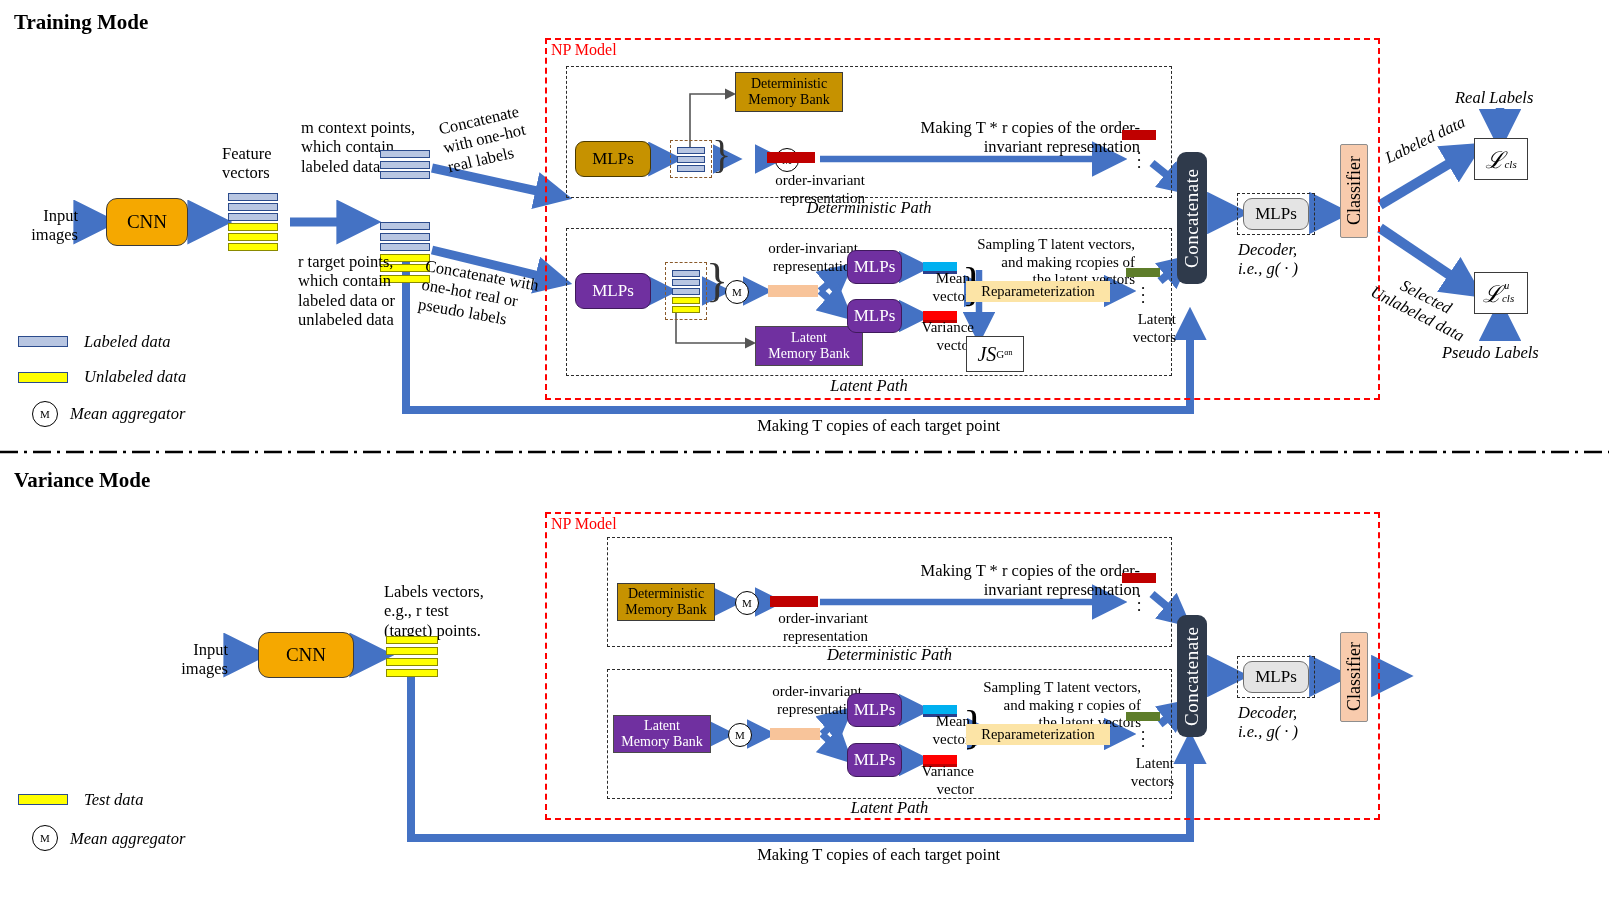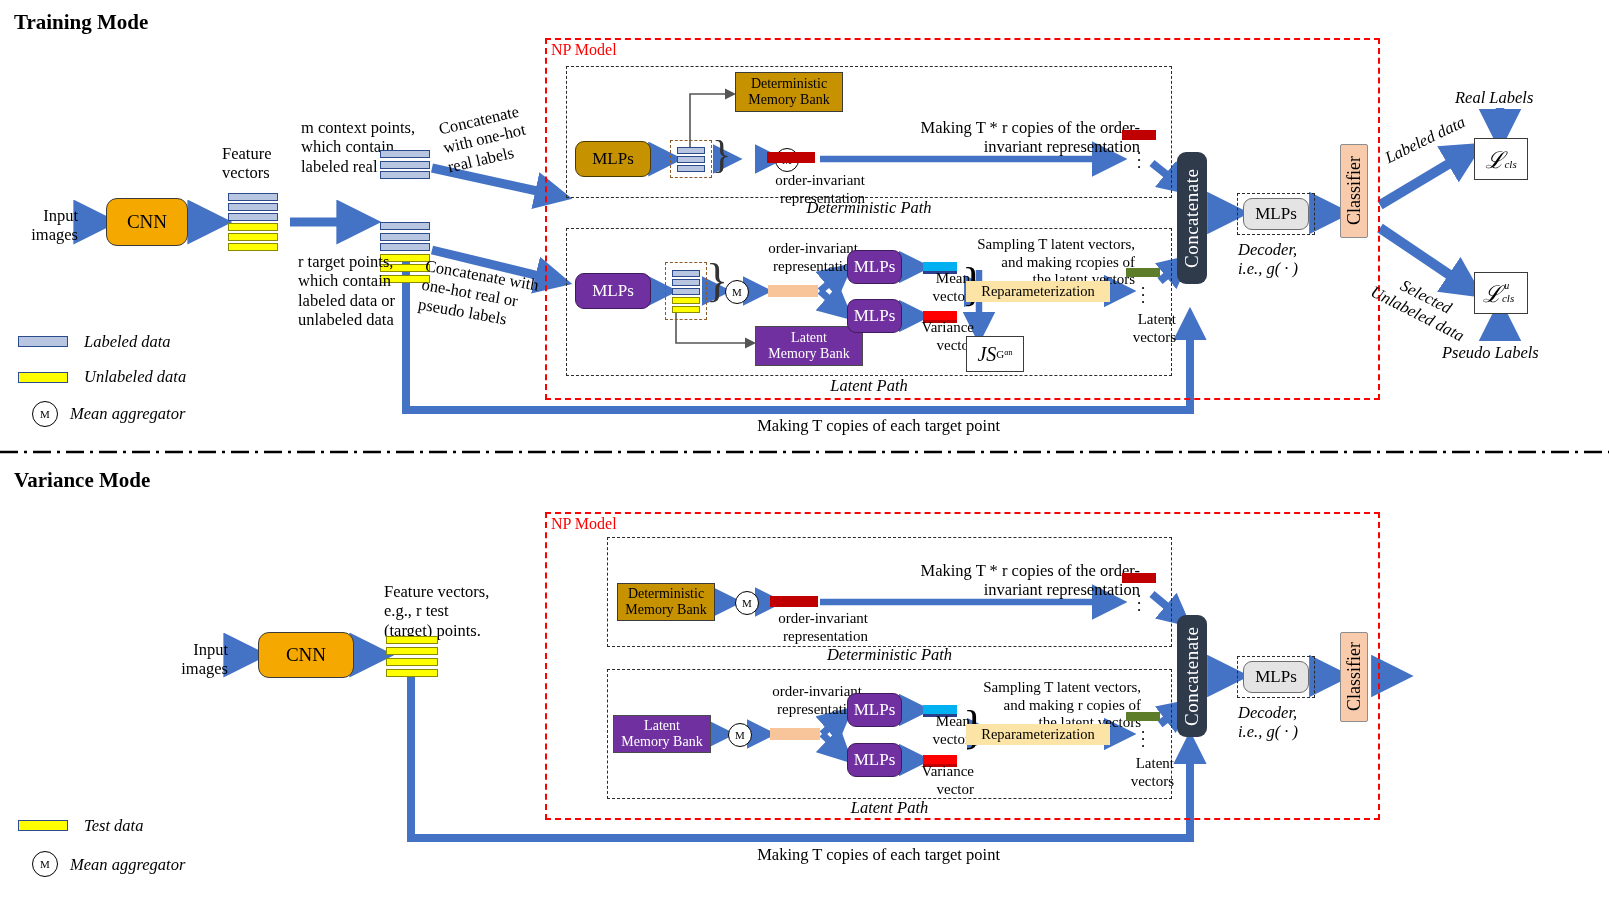--- a/index.html
+++ b/index.html
@@ -173,21 +173,21 @@
   <div class="bar bar-blue" style="width:50px;height:8px;margin-bottom:2px;"></div>
   <div class="bar bar-blue" style="width:50px;height:8px;margin-bottom:2px;"></div>
   <div class="bar bar-blue" style="width:50px;height:8px;margin-bottom:2px;"></div>
   <div class="bar bar-yellow" style="width:50px;height:8px;margin-bottom:2px;"></div>
   <div class="bar bar-yellow" style="width:50px;height:8px;margin-bottom:2px;"></div>
   <div class="bar bar-yellow" style="width:50px;height:8px;"></div>
 </div>
 
 <div class="abs txt" style="left:301px;top:118px;width:135px;white-space:pre-line;">m context points,
 which contain
-labeled real</div>
+labeled data</div>
 
 <div class="abs" style="left:380px;top:150px;">
   <div class="bar bar-blue" style="width:50px;height:8px;margin-bottom:2.5px;"></div>
   <div class="bar bar-blue" style="width:50px;height:8px;margin-bottom:2.5px;"></div>
   <div class="bar bar-blue" style="width:50px;height:8px;"></div>
 </div>
 
 <div class="abs" style="left:380px;top:222px;">
   <div class="bar bar-blue" style="width:50px;height:8px;margin-bottom:2.5px;"></div>
   <div class="bar bar-blue" style="width:50px;height:8px;margin-bottom:2.5px;"></div>
@@ -330,21 +330,21 @@
     <span class="txt ital">Mean aggregator</span>
   </div>
 </div>
 
 <div class="abs mode-title" style="left:14px;top:468px;">Variance Mode</div>
 
 <div class="abs txt ctr" style="left:158px;top:640px;width:70px;white-space:pre-line;">Input
 images</div>
 <div class="abs box cnn" style="left:258px;top:632px;width:96px;height:46px;">CNN</div>
 
-<div class="abs txt" style="left:384px;top:582px;width:130px;white-space:pre-line;">Feature vectors,
+<div class="abs txt" style="left:384px;top:582px;width:130px;white-space:pre-line;">Labels vectors,
 e.g., r test
 (target) points.</div>
 
 <div class="abs" style="left:386px;top:636px;">
   <div class="bar bar-yellow" style="width:52px;height:8px;margin-bottom:3px;"></div>
   <div class="bar bar-yellow" style="width:52px;height:8px;margin-bottom:3px;"></div>
   <div class="bar bar-yellow" style="width:52px;height:8px;margin-bottom:3px;"></div>
   <div class="bar bar-yellow" style="width:52px;height:8px;"></div>
 </div>
 
@@ -401,21 +401,21 @@
 
 <div class="abs dash-black" style="left:1237px;top:656px;width:78px;height:42px;"></div>
 <div class="abs box mlp-grey" style="left:1243px;top:661px;width:66px;height:32px;">MLPs</div>
 <div class="abs txt ital" style="left:1238px;top:703px;width:100px;white-space:pre-line;">Decoder,
 i.e., g( · )</div>
 
 <div class="abs classifier" style="left:1340px;top:632px;width:26px;height:88px;">Classifier</div>
 
 <div class="abs txt ctr" style="left:600px;top:845px;width:400px;">Making T copies of each target point</div>
 
-<div class="abs" style="left:18px;top:790px;margin-top:26px;">
+<div class="abs" style="left:18px;top:790px;">
   <div style="display:flex;align-items:center;gap:16px;margin-bottom:16px;">
     <div class="swatch bar-yellow" style="width:50px;height:11px;"></div>
     <span class="txt ital">Test data</span>
   </div>
   <div style="display:flex;align-items:center;gap:12px;">
     <div class="mean-circle" style="width:24px;height:24px;margin-left:14px;">M</div>
     <span class="txt ital">Mean aggregator</span>
   </div>
 </div>
 

